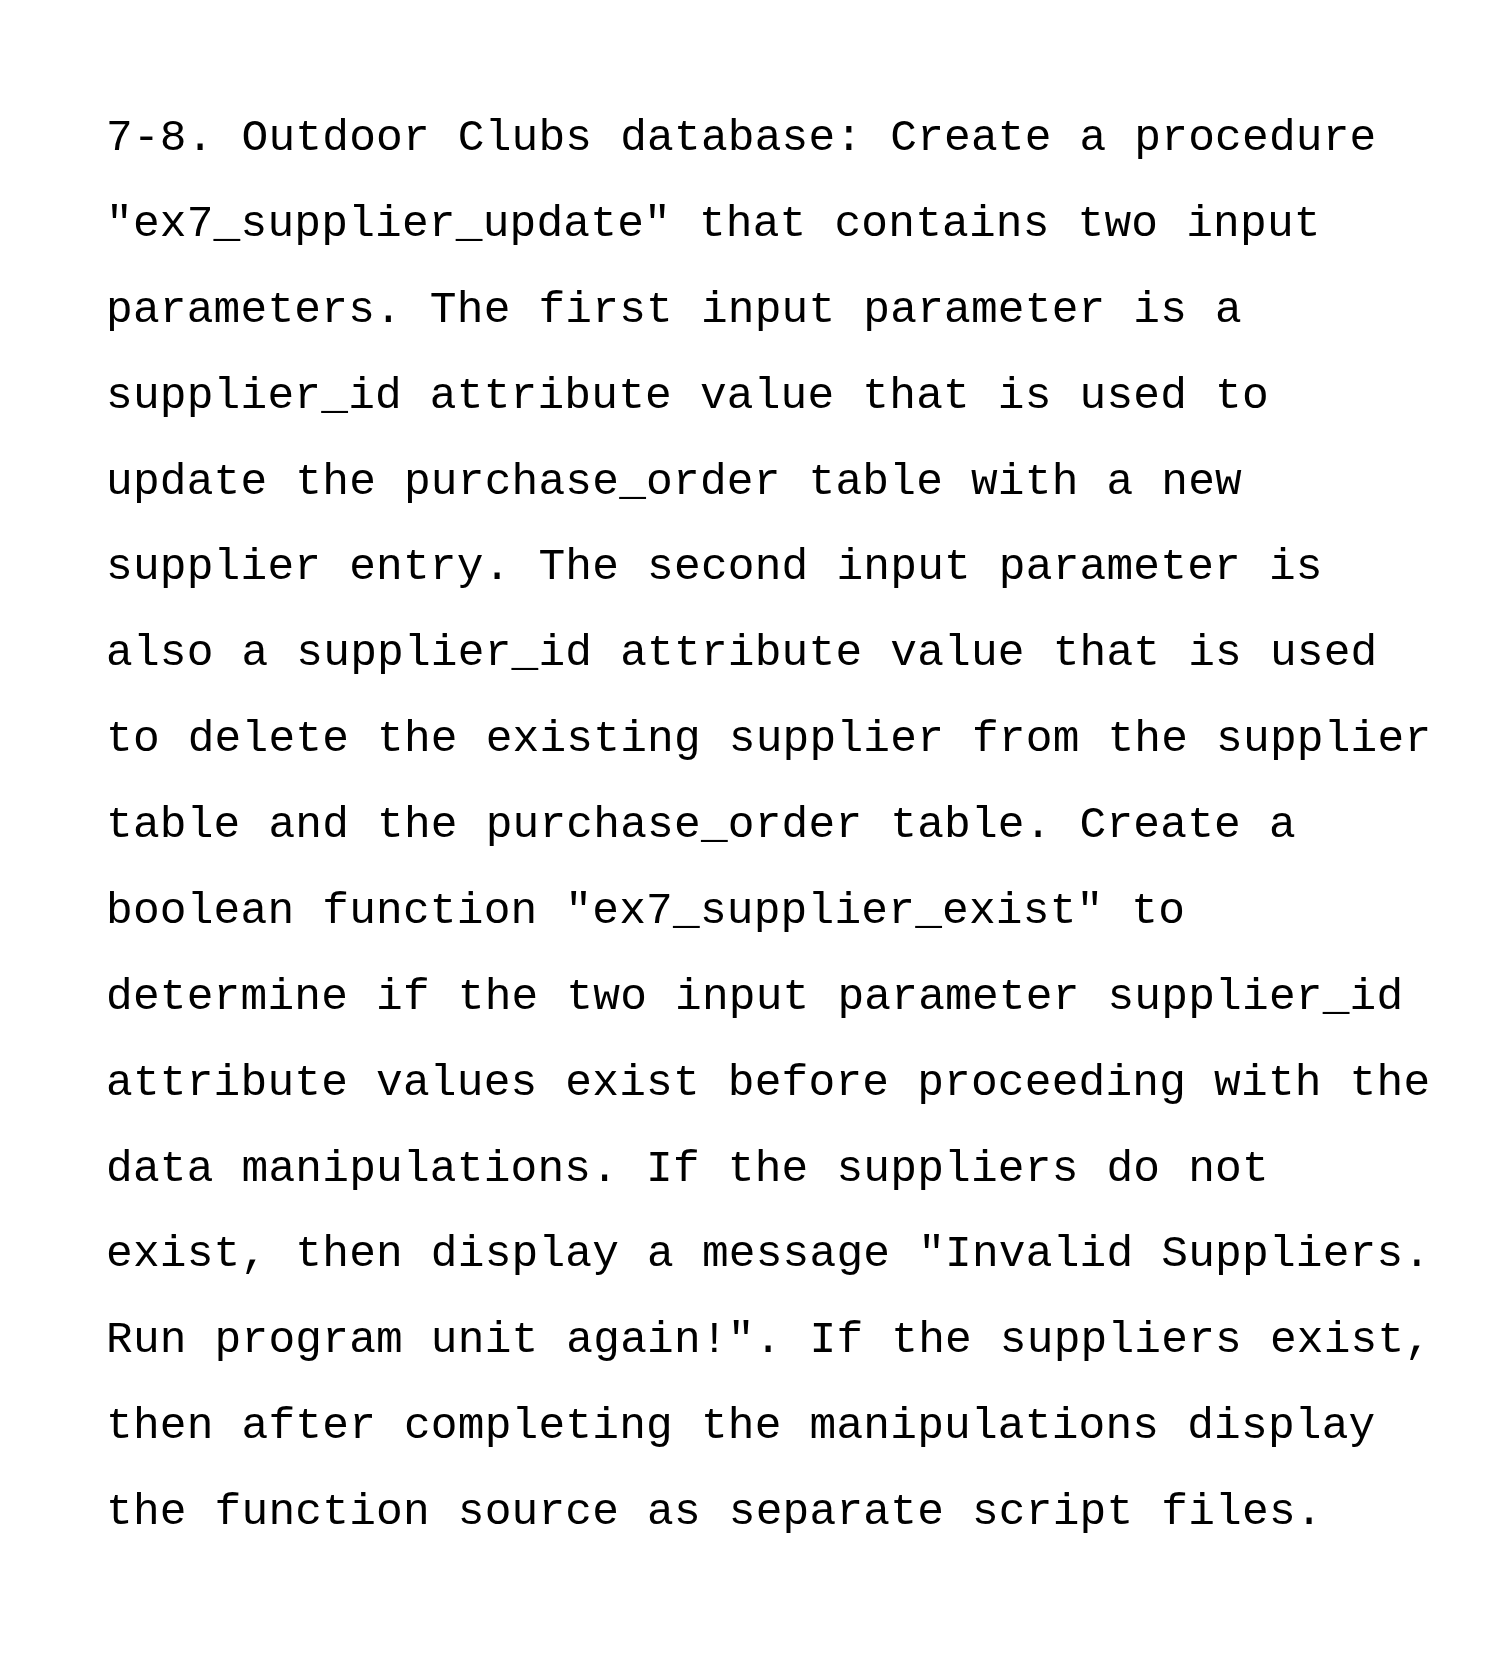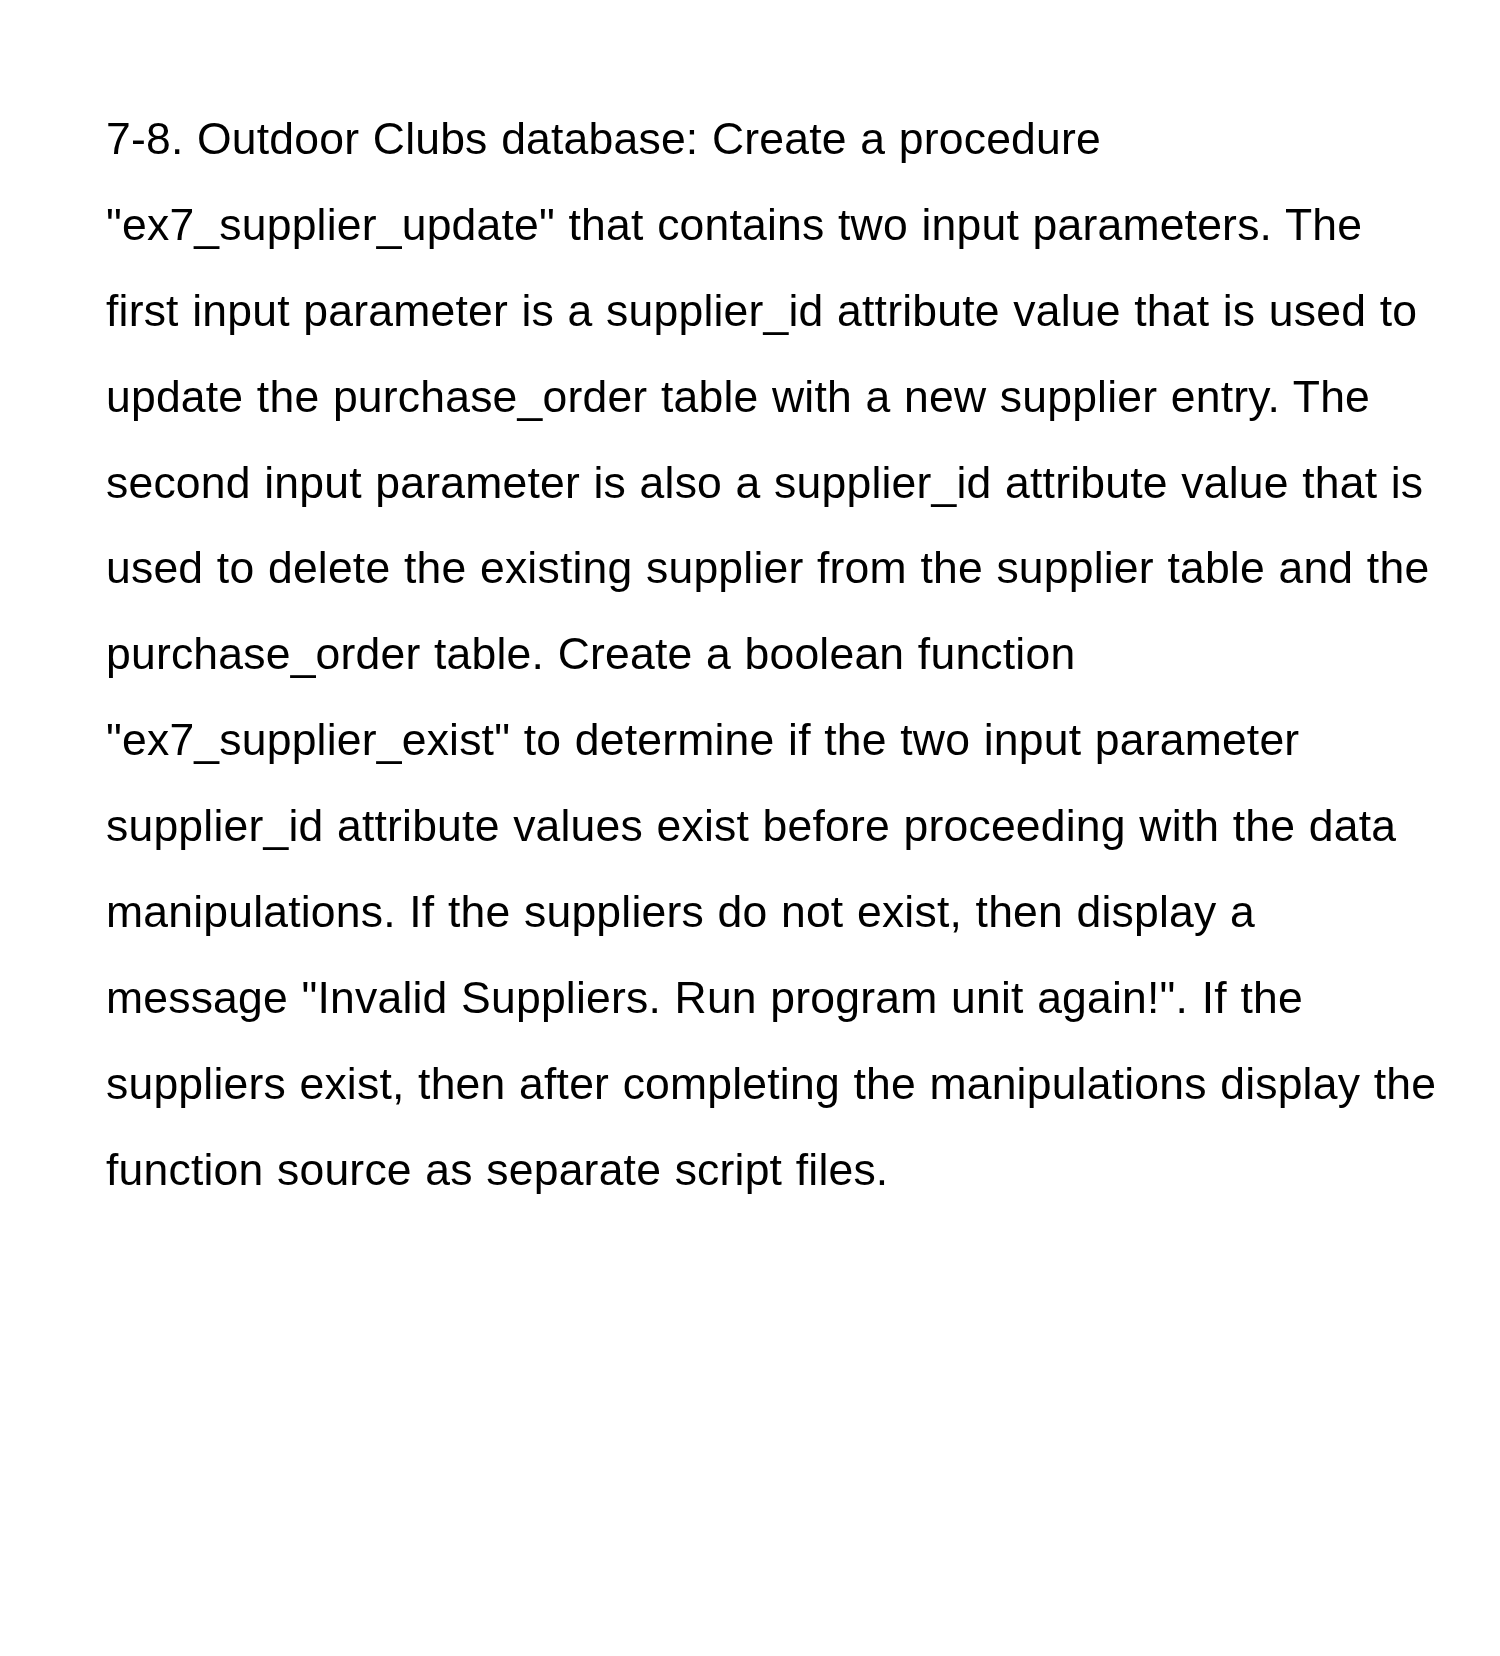--- a/index.html
+++ b/index.html
@@ -1,18 +1,19 @@
 <!DOCTYPE html>
 <html><head>
   <meta charset="utf-8">
   <style>
     * {
       margin: 12px;
       padding: 0;
       box-sizing: border-box;
+      font-family: Liberation Mono, monospace;
     }
     body {
       background: #ffffff;
       width: 1500px;
       height: 1656px;
       font-family: -apple-system, BlinkMacSystemFont, "Segoe UI", Helvetica, Arial, sans-serif;
       padding: 60px 70px;
     }
     .paragraph {
       font-size: 44.5px;

